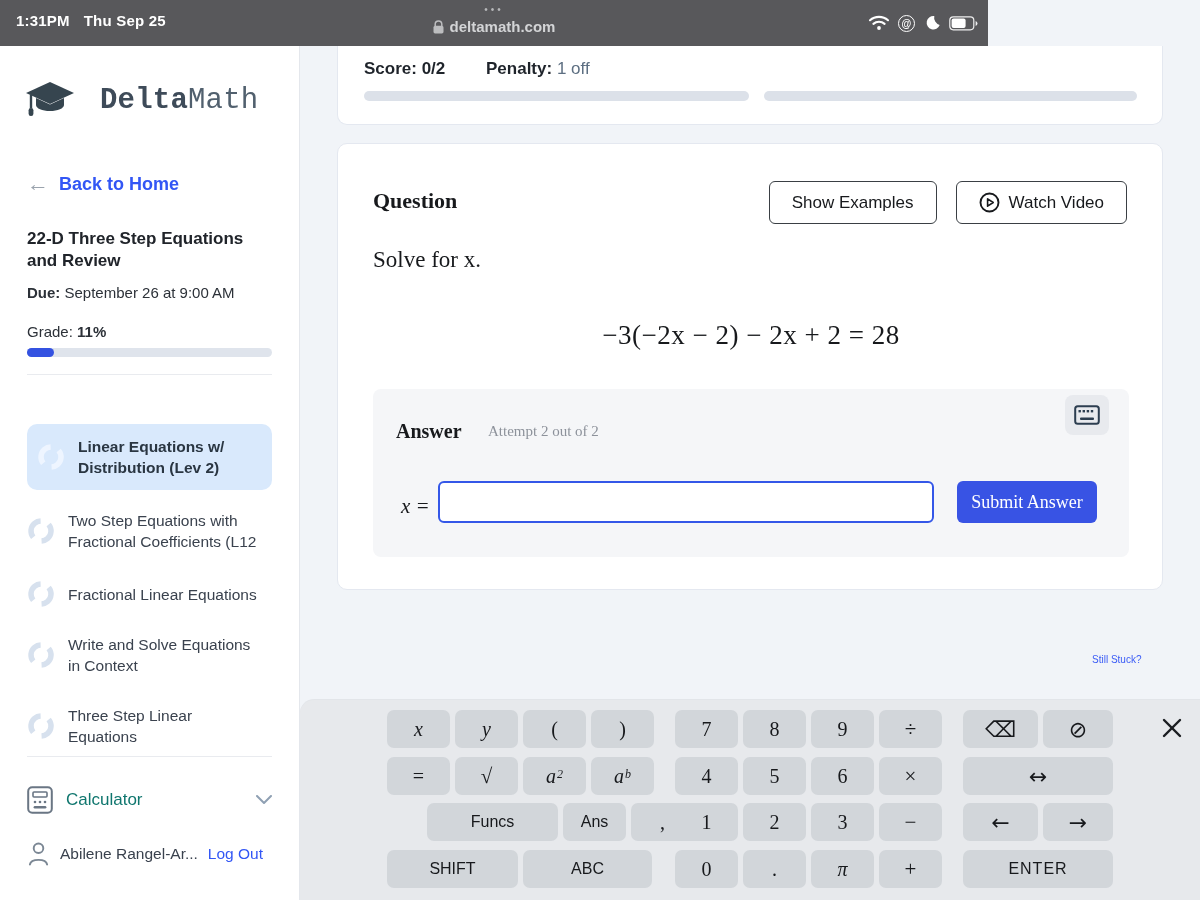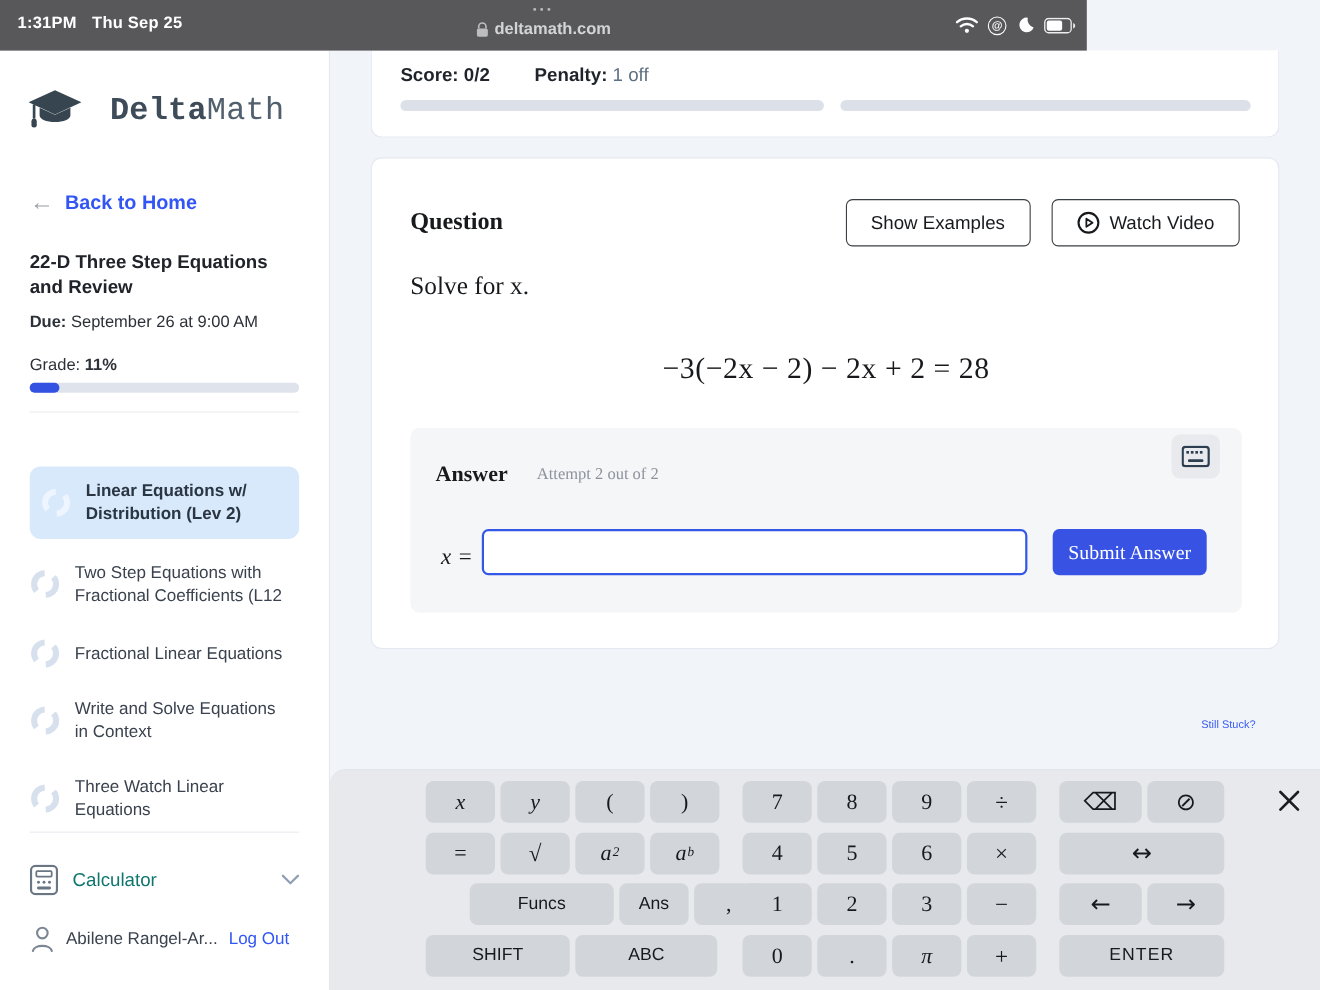--- a/index.html
+++ b/index.html
@@ -211,21 +211,21 @@
         <span>Write and Solve Equations</span>
         <span>in Context</span>
       </div>
     </div>
 
     <div class="nav-item" style="top:659px;">
       <svg class="ring-icon" width="28" height="28" viewBox="0 0 28 28">
         <circle cx="14" cy="14" r="10" fill="none" stroke="#d7e1ee" stroke-width="5.5" stroke-dasharray="22 9.4" transform="rotate(-40 14 14)"></circle>
       </svg>
       <div class="nav-label">
-        <span>Three Watch Linear</span>
+        <span>Three Step Linear</span>
         <span>Equations</span>
       </div>
     </div>
 
     <div class="sb-divider" style="top:710px;"></div>
 
     <div class="calc-row">
       <svg width="26" height="28" viewBox="0 0 26 28">
         <rect x="1.2" y="1.2" width="23.6" height="25.6" rx="4" fill="none" stroke="#6a7684" stroke-width="2"></rect>
         <rect x="6" y="6" width="14" height="5" rx="1" fill="none" stroke="#6a7684" stroke-width="1.6"></rect>

